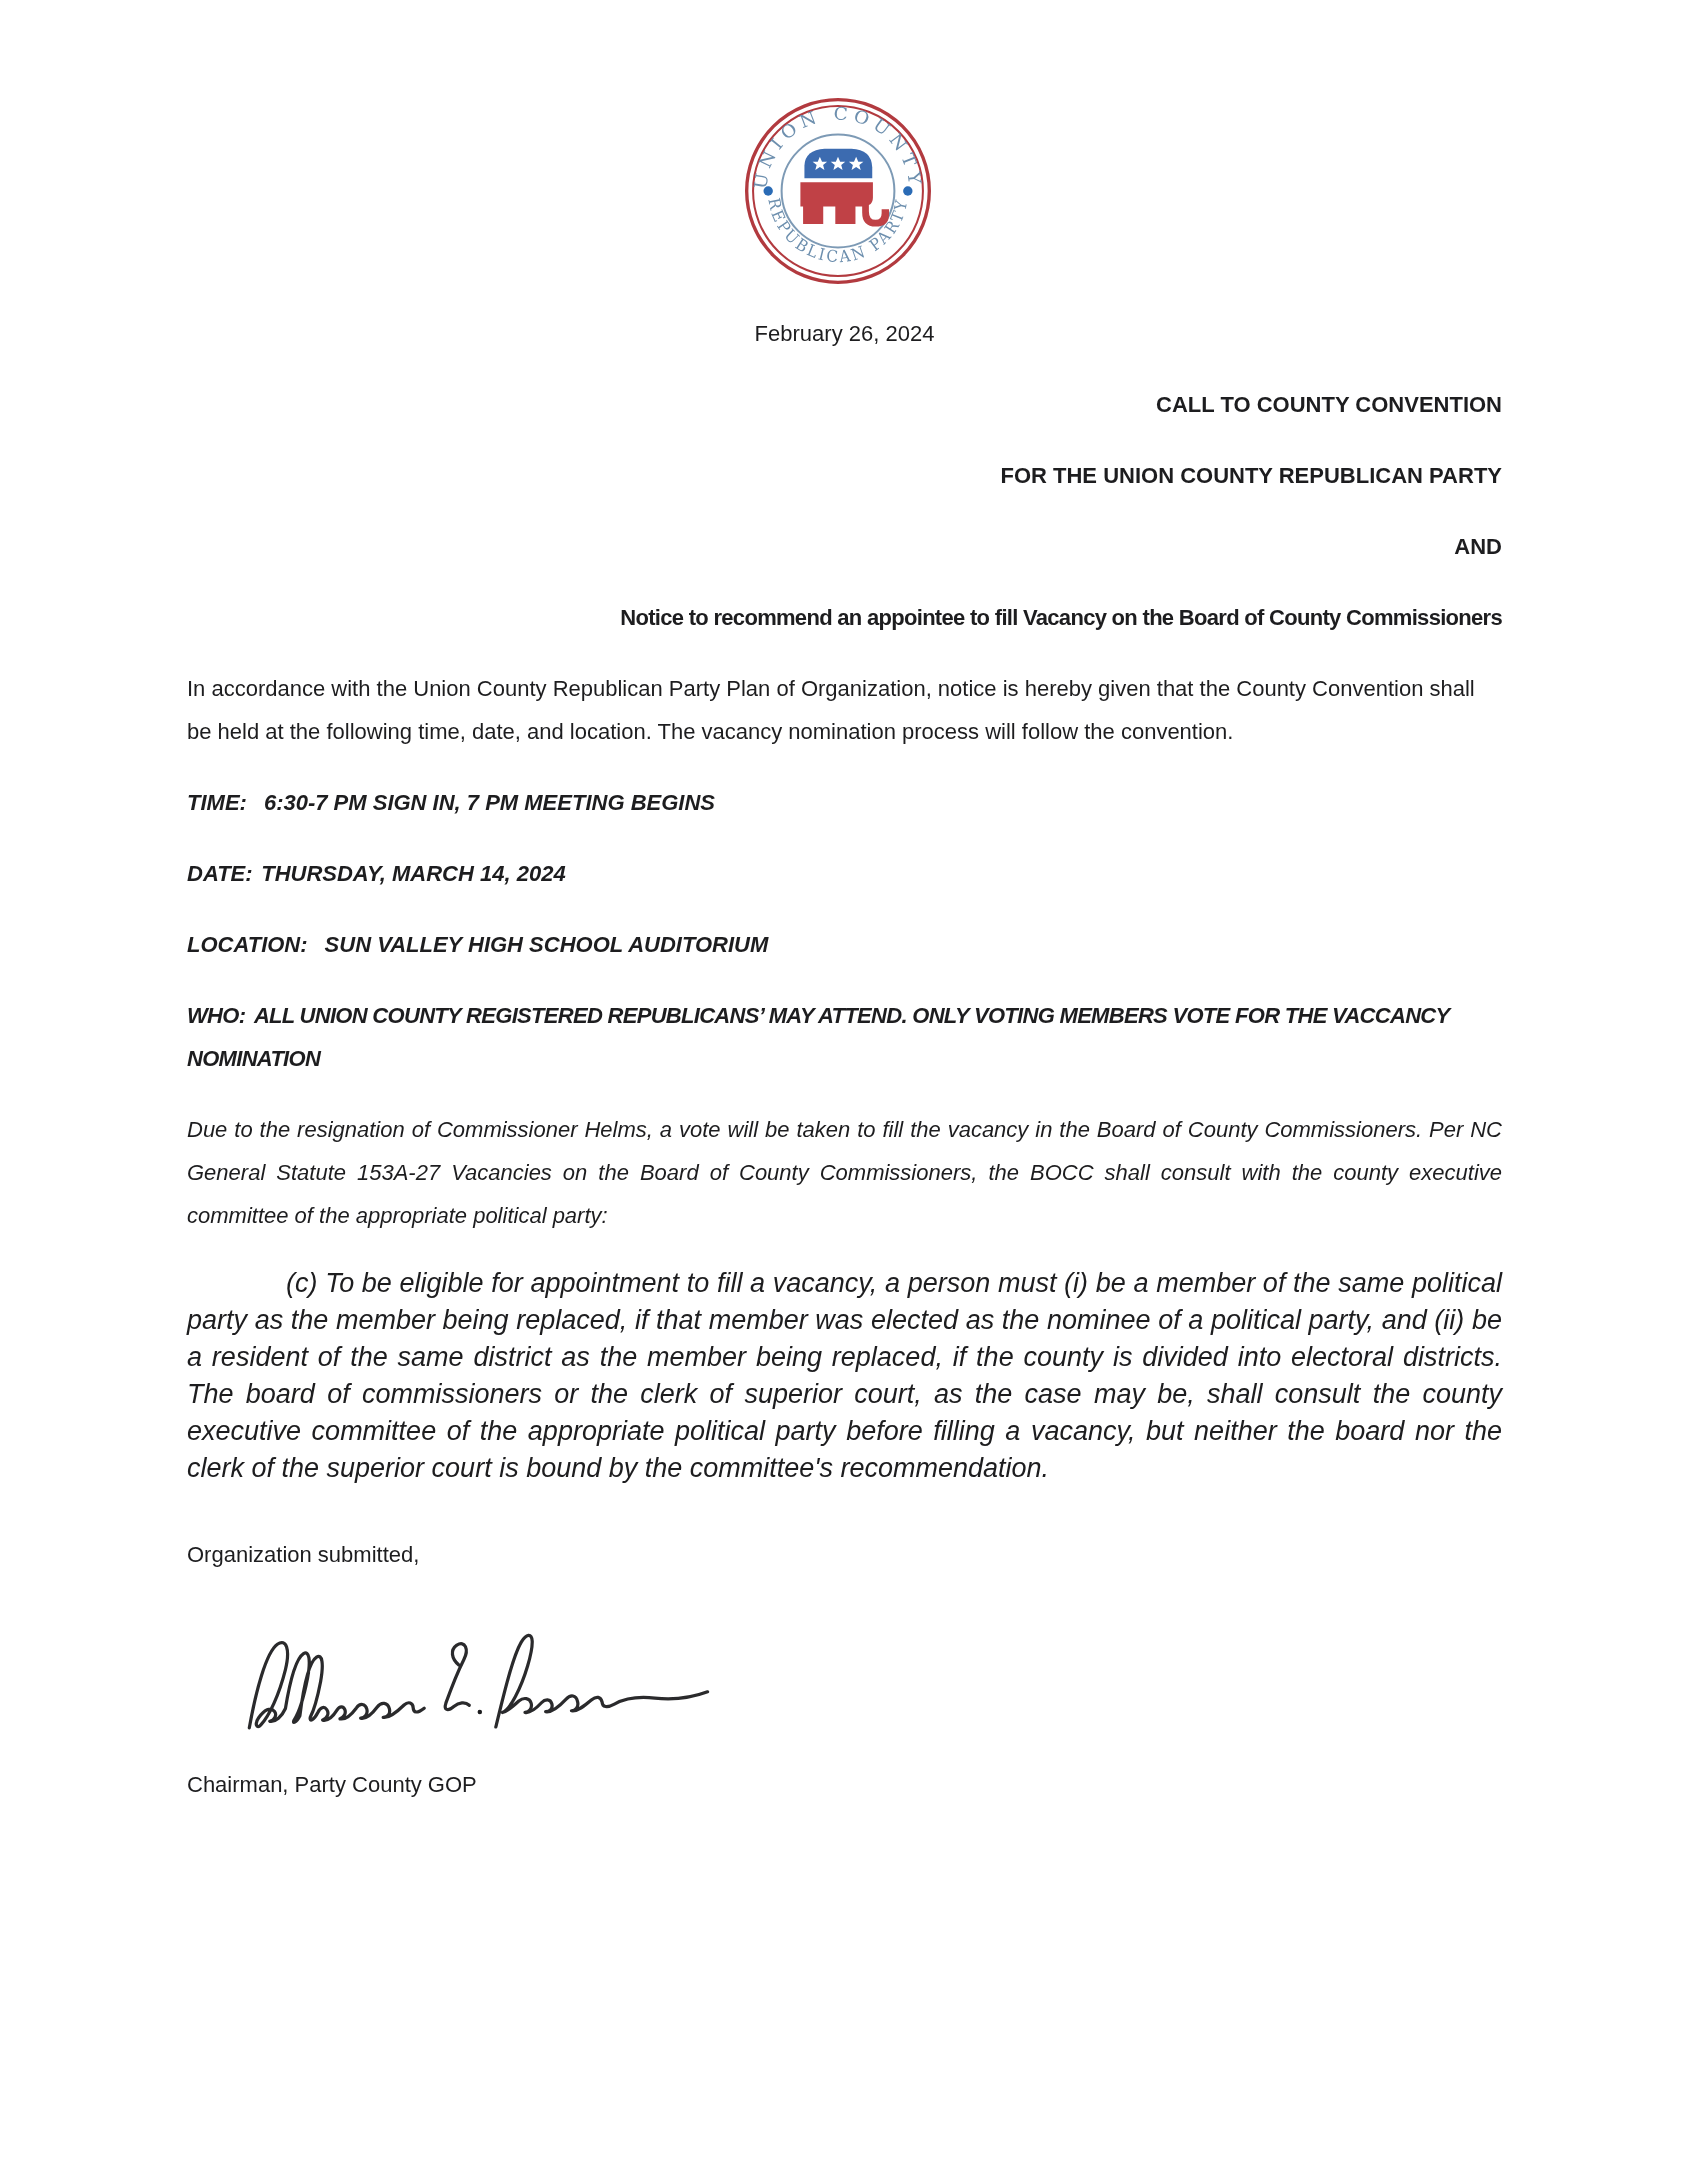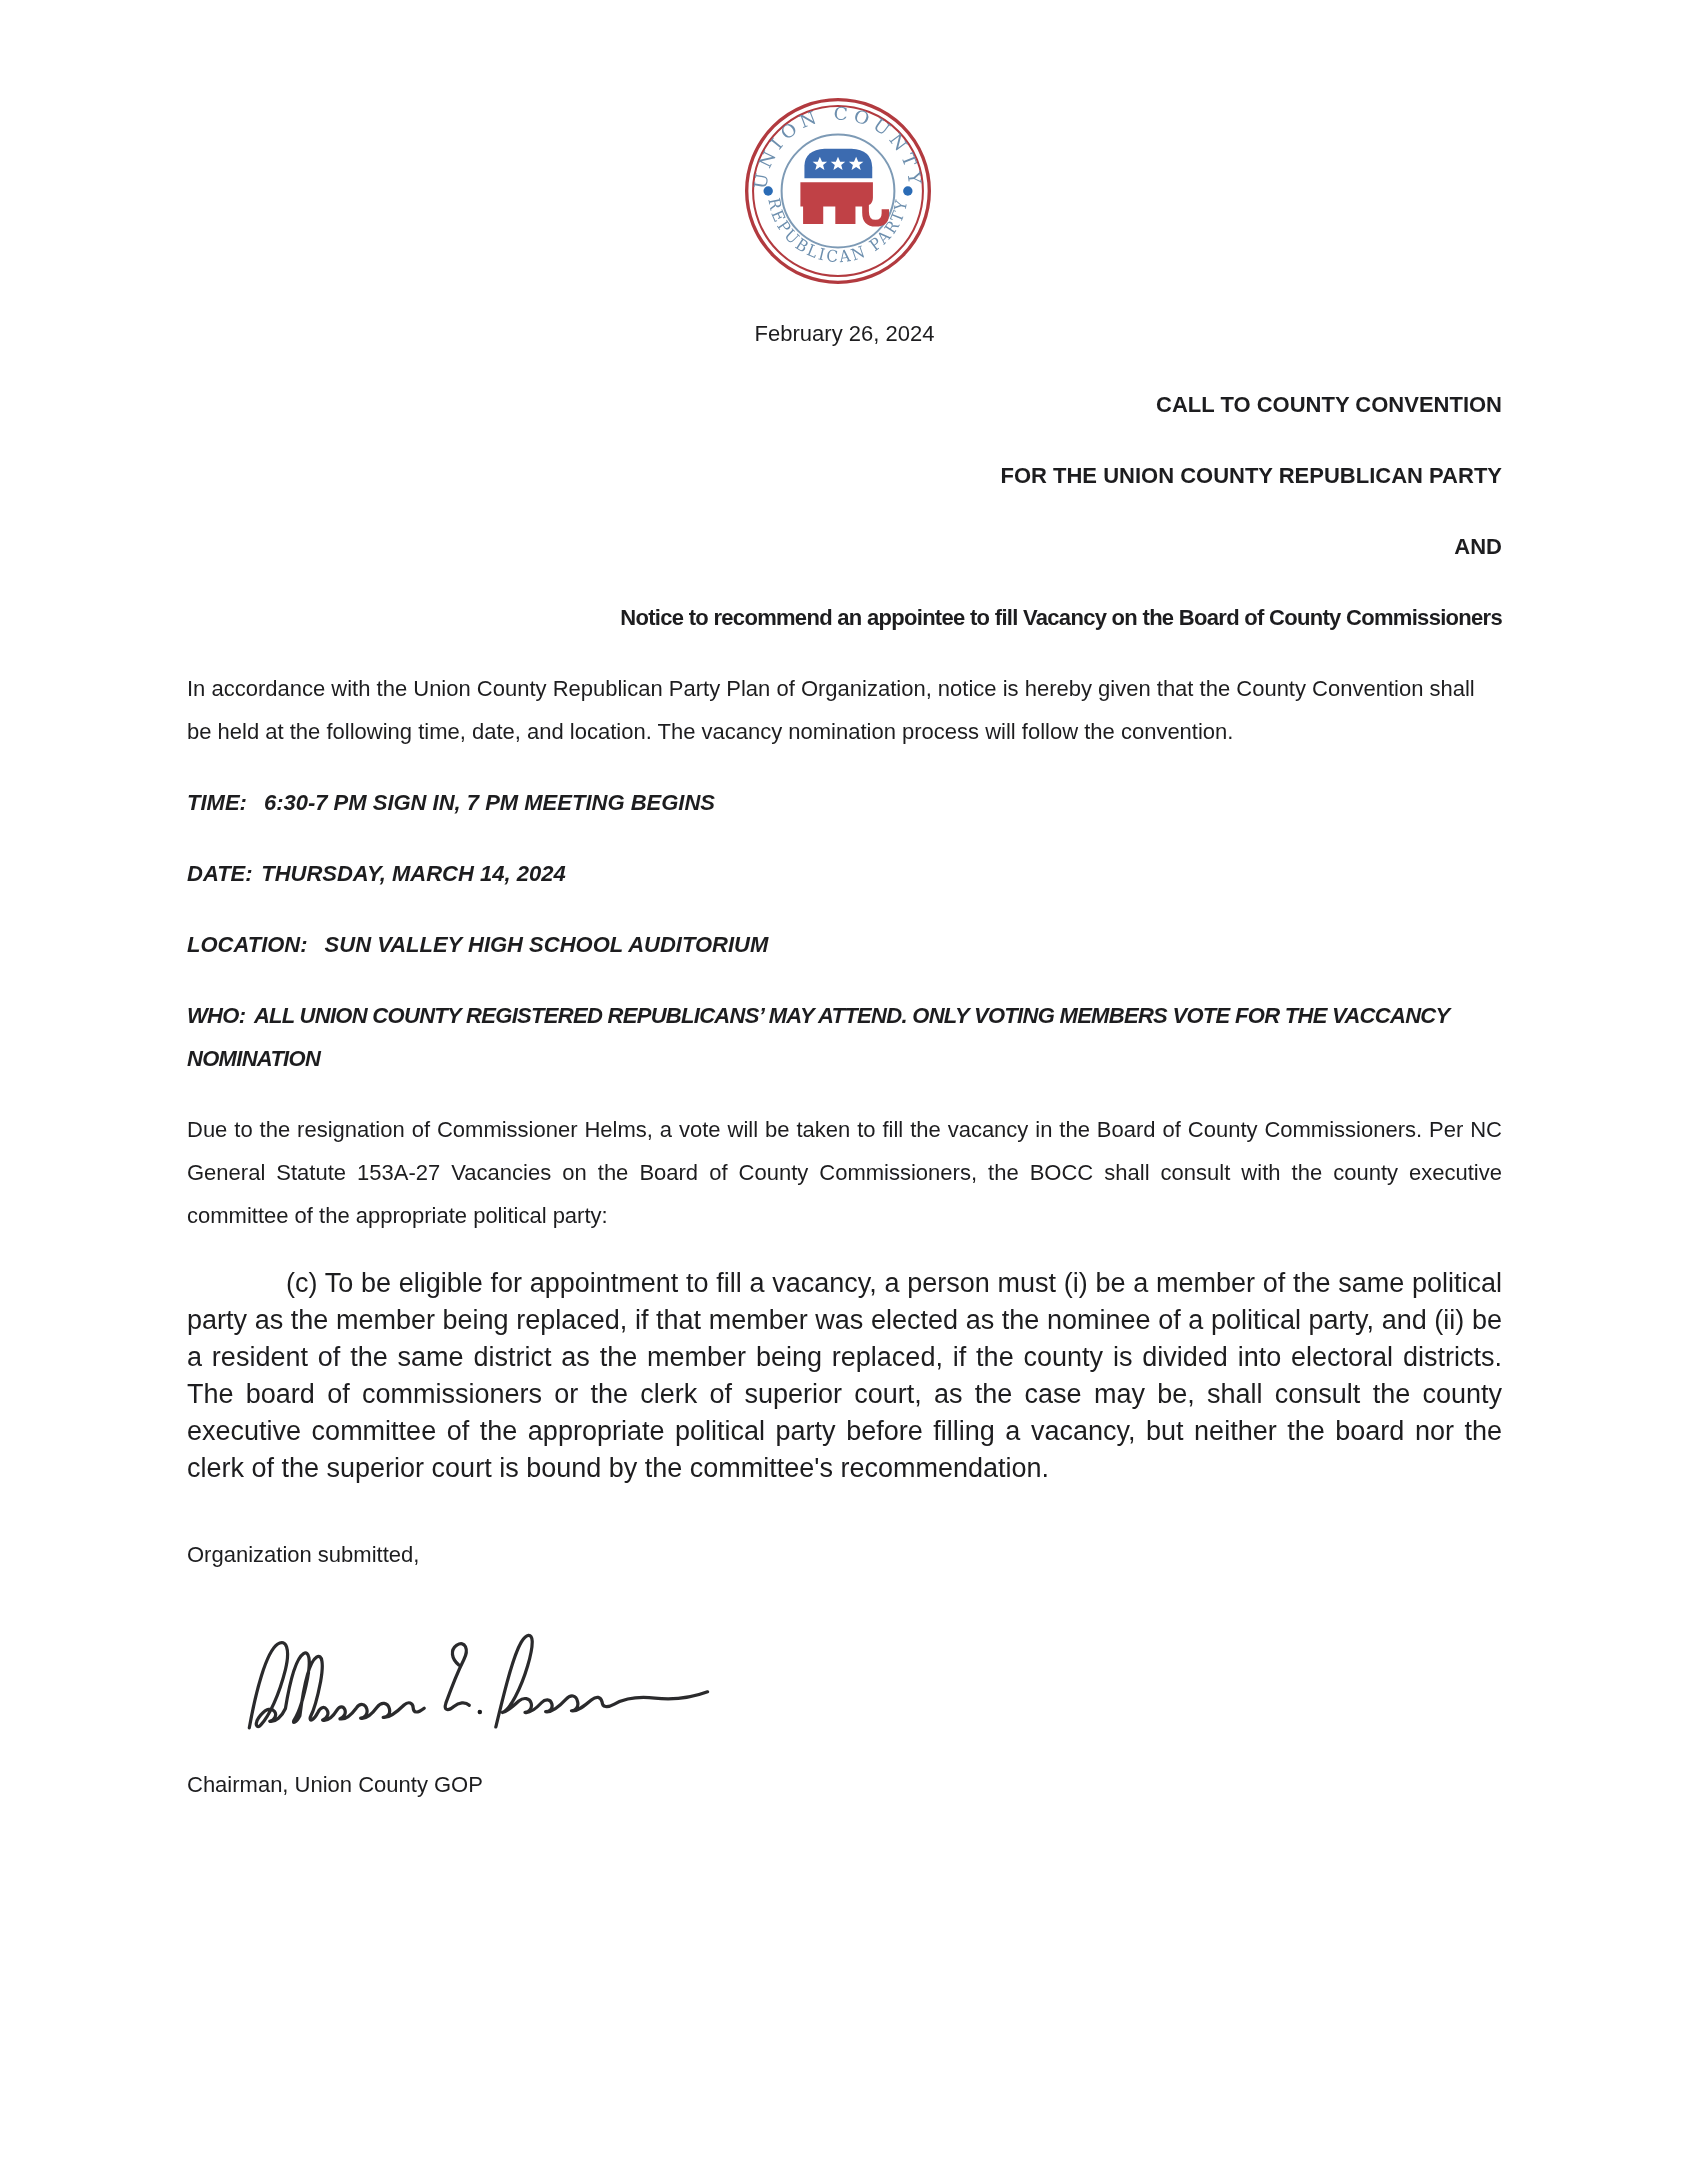--- a/index.html
+++ b/index.html
@@ -23,21 +23,21 @@
     fill:var(--seal-text,#6d8fae);
     font-size:26px;letter-spacing:7px;font-weight:500;
   }
   .seal-arc-text.bottom{font-size:24px;letter-spacing:4px;}
   .date-line{margin-top:26.5px;}
   .subtitle{letter-spacing:-0.7px;}
   .detail{font-weight:bold;font-style:italic;}
   .detail .lbl{display:inline-block;margin-right:8.6px;}
   .detail .lbl.gap2{margin-right:17px;}
   .detail.who{letter-spacing:-0.7px;}
-  .justify{text-align:justify;}
+  .justify{text-align:justify;font-style:italic;}
   .statute{font-size:27px;line-height:37px;text-indent:99px;margin-bottom:0;}
   .salutation{margin-top:46px;}
   .signature{margin:40px 0 18.5px 44px;width:529px;height:129px;}
   .signature svg{width:529px;height:129px;transform:rotate(-2deg);}
   .sig-stroke{fill:none;stroke:var(--ink,#1a1a1c);stroke-width:5;stroke-linecap:round;stroke-linejoin:round;opacity:.94;}
 </style>
 </head>
 <body>
 
 <div class="page">
@@ -101,16 +101,16 @@
 
   <div class="signature" role="img" aria-label="Allison E. Powers">
     <svg viewBox="0 0 800 200">
       <path class="sig-stroke" d="M 16,160 C 28,104 46,44 64,32 C 78,23 84,40 75,72 C 64,110 48,142 34,156 C 27,163 24,154 31,145 C 40,133 50,128 56,136 C 60,142 55,150 48,151 C 57,153 67,144 73,132 C 83,82 94,54 104,48 C 113,43 115,58 109,86 C 102,116 93,140 86,150 C 82,157 89,155 95,144 C 104,88 114,60 124,54 C 133,49 135,64 129,92 C 123,118 116,138 111,147 C 109,155 117,151 123,140 C 127,132 133,130 137,136 C 141,142 137,150 130,152 C 138,154 147,146 153,137 C 157,131 163,131 165,137 C 167,143 163,149 157,151 C 165,153 175,145 183,135 C 189,127 197,129 199,137 C 201,145 195,151 189,151 C 197,153 207,145 215,135 C 222,126 232,128 234,138 C 236,147 230,151 224,151 C 233,153 246,143 257,133 C 264,127 271,130 271,138 C 271,146 277,147 288,139"></path>
       <path class="sig-stroke" d="M 344,74 C 333,64 331,50 342,43 C 355,36 361,50 352,66 C 341,86 330,112 322,132 C 318,143 324,146 334,138 C 342,132 352,131 358,137"></path>
       <circle cx="374" cy="148" r="3.5" fill="var(--ink,#1a1a1c)"></circle>
       <path class="sig-stroke" d="M 398,172 C 412,122 428,64 442,42 C 450,29 459,28 459,41 C 459,58 446,98 430,126 C 422,140 415,148 409,150 C 417,148 427,140 435,133 C 443,127 452,129 454,137 C 456,145 450,151 444,151 C 452,153 462,145 470,137 C 476,131 484,131 486,139 C 488,147 482,151 476,151 C 486,153 498,143 508,133 C 516,125 524,127 526,137 C 528,146 522,151 516,151 C 526,153 538,143 548,135 C 556,129 562,131 564,139 C 564,147 571,149 583,143 C 597,136 620,132 646,136 C 674,140 704,137 728,129"></path>
     </svg>
   </div>
 
-  <p>Chairman, Union County GOP</p>
+  <p>Chairman, Party County GOP</p>
 
 </div>
 
 
 </body></html>

